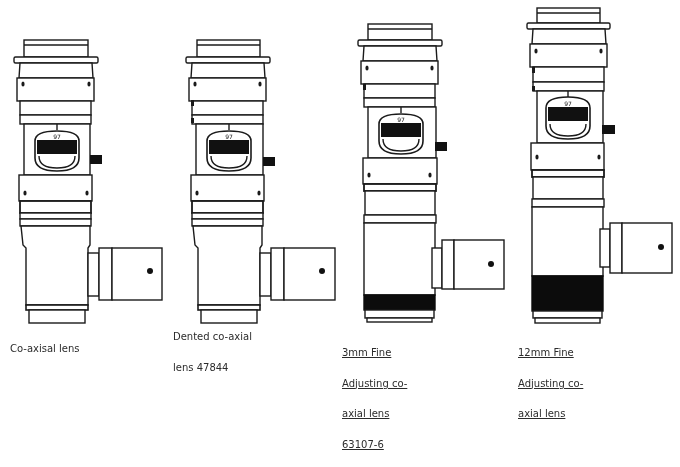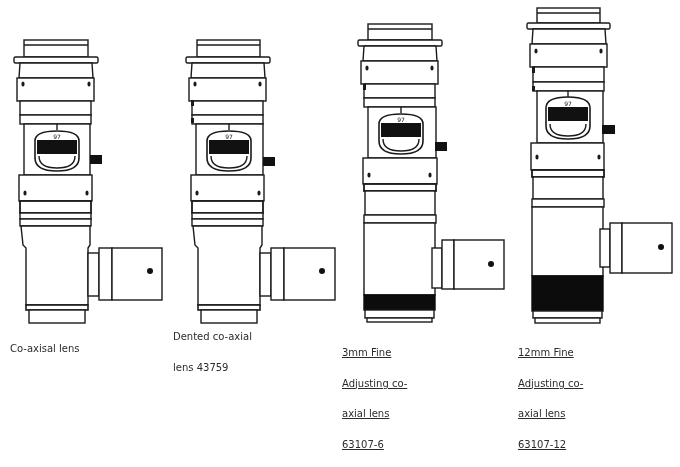--- a/index.html
+++ b/index.html
@@ -169,28 +169,27 @@
     <circle cx="151" cy="247" r="3" fill="#111" stroke="none"></circle>
   </svg>
 </div>
 
 <div class="caption" style="left:10px;top:334px;">
   <div>Co-axisal lens</div>
 </div>
 
 <div class="caption" style="left:173px;top:322px;">
   <div>Dented co-axial</div>
-  <div>lens 43759</div>
+  <div>lens 47844</div>
 </div>
 
 <div class="caption" style="left:342px;top:338px;text-decoration:underline;">
   <div>3mm Fine</div>
   <div>Adjusting co-</div>
   <div>axial lens</div>
   <div>63107-6</div>
 </div>
 
 <div class="caption" style="left:518px;top:338px;text-decoration:underline;">
   <div>12mm Fine</div>
   <div>Adjusting co-</div>
   <div>axial lens</div>
-  <div>63107-12</div>
 </div>
 
 </body></html>

